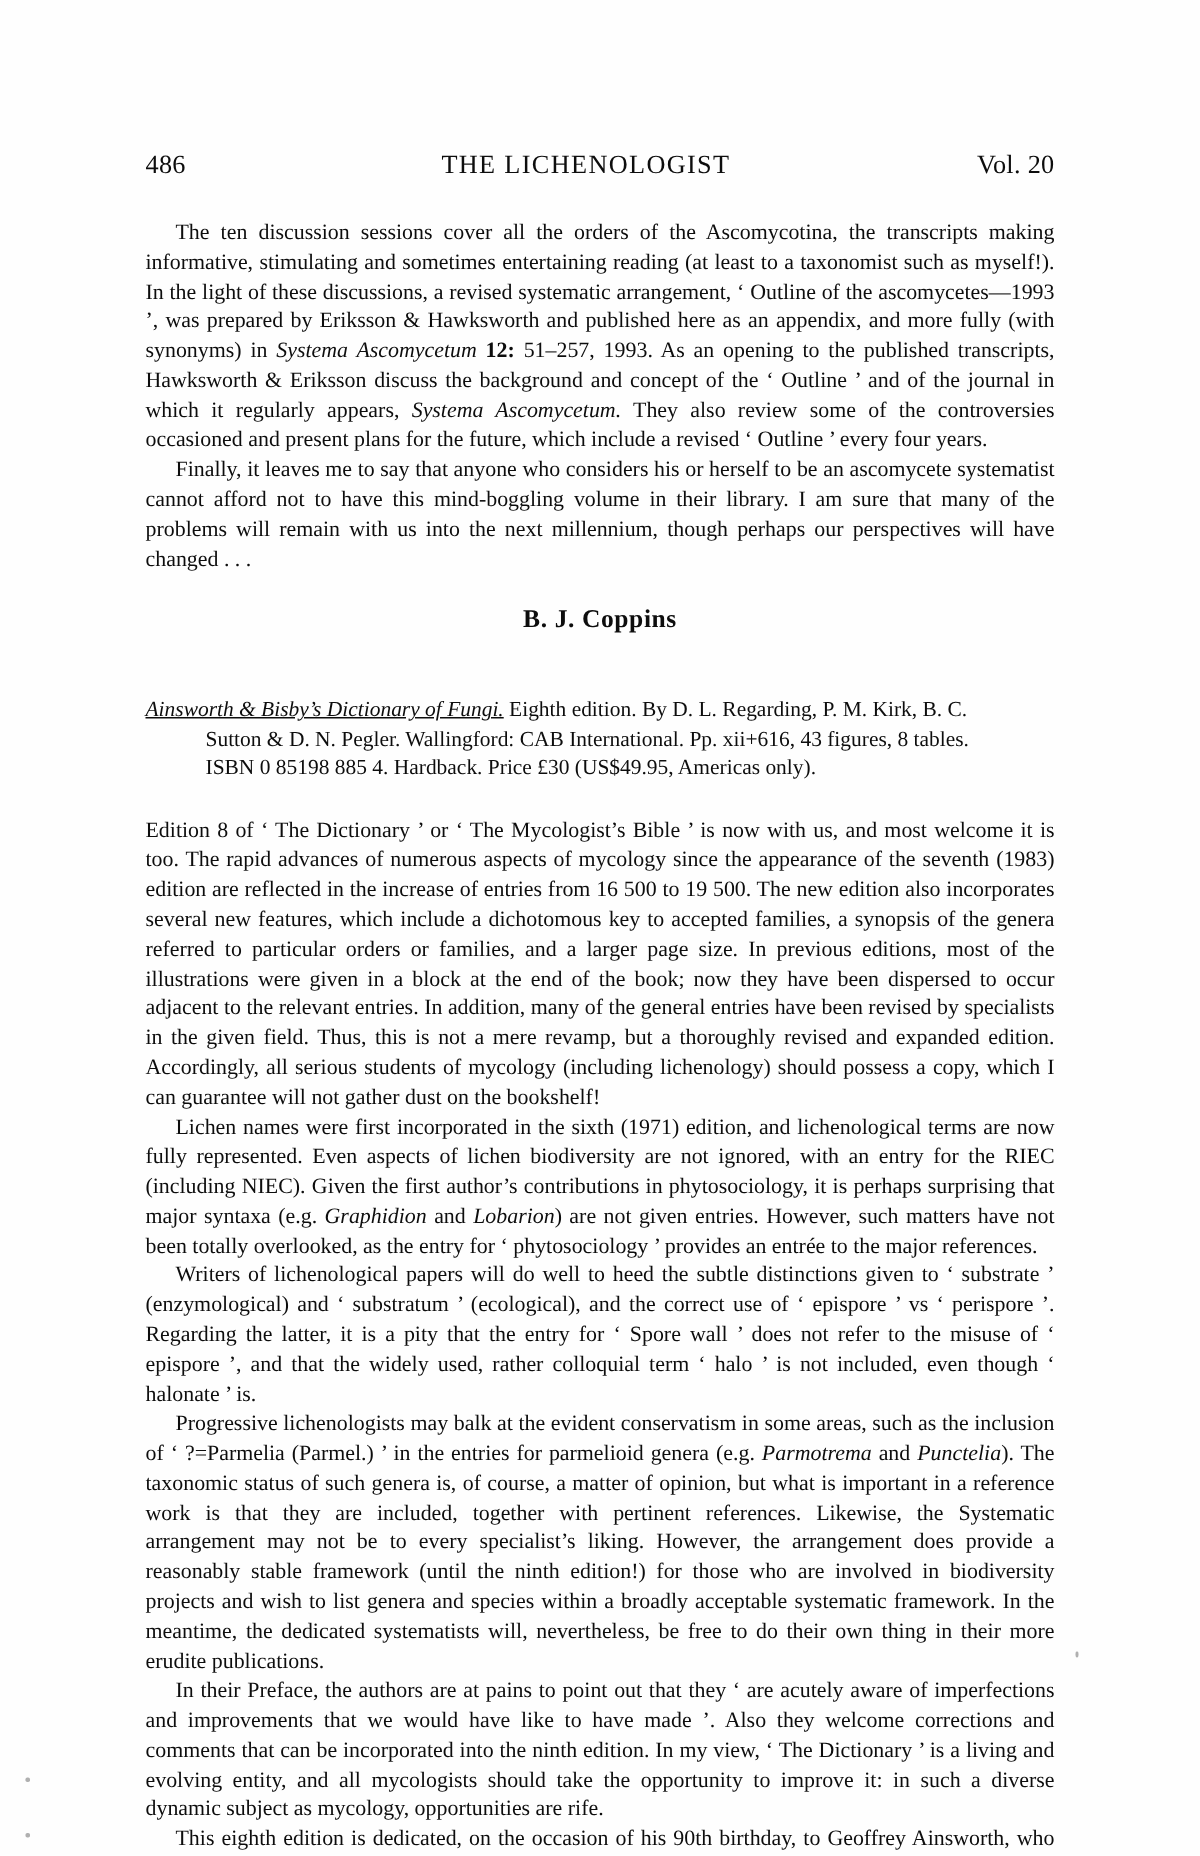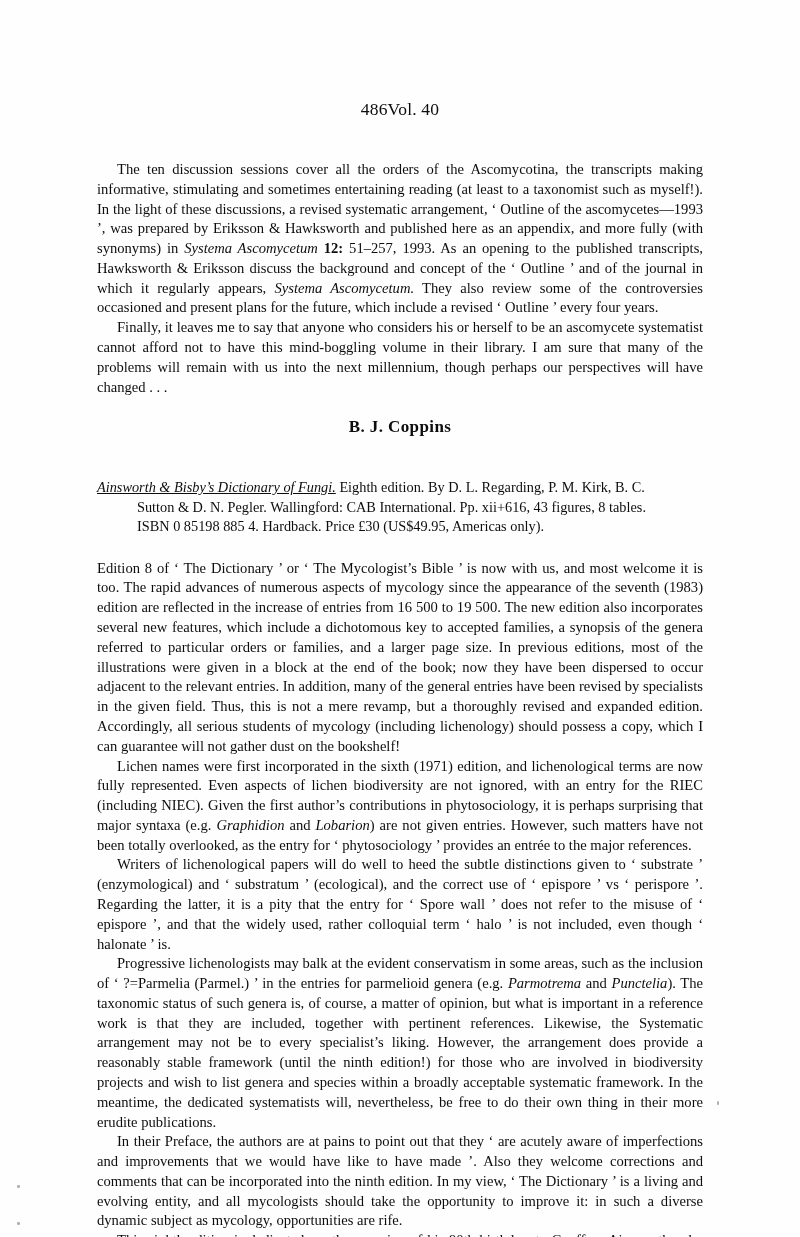--- a/index.html
+++ b/index.html
@@ -27,23 +27,23 @@
     position: absolute;
     left: 97px;
     top: 99px;
     width: 606px;
   }
 
   
   .running-head {
     display: flex;
     align-items: baseline;
-    justify-content: center;
+    justify-content: flex-start;
     font-size: 17.5px;
-    margin-bottom: 40px;
+    margin-bottom: 26px;
     letter-spacing: 0.2px;
   }
   .running-head .folio {
     font-size: 17.5px;
   }
   .running-head .journal-title {
     font-size: 17.5px;
     letter-spacing: 0.9px;
     flex: 1;
     text-align: center;
@@ -107,21 +107,22 @@
 </style>
 </head>
 <body>
 
 <div class="page">
 
   <div class="content">
 
     <div class="running-head">
       <span class="folio">486</span>
-      <span class="volume">Vol. 40</span>
+      <span class="journal-title">THE LICHENOLOGIST</span>
+      <span class="volume">Vol. 20</span>
     </div>
 
     <p class="body indent"><span>The ten discussion sessions cover all the orders of the Ascomycotina, the transcripts making informative, stimulating and sometimes entertaining reading (at least to a taxonomist such as myself!). In the light of these discussions, a revised systematic arrangement, ‘ Outline of the ascomycetes—1993 ’, was prepared by Eriksson &amp; Hawksworth and published here as an appendix, and more fully (with synonyms) in </span><i>Systema Ascomycetum</i><span> </span><b>12:</b><span> 51–257, 1993. As an opening to the published transcripts, Hawksworth &amp; Eriksson discuss the background and concept of the ‘ Outline ’ and of the journal in which it regularly appears, </span><i>Systema Ascomycetum.</i><span> They also review some of the controversies occasioned and present plans for the future, which include a revised ‘ Outline ’ every four years.</span></p>
 
     <p class="body indent">Finally, it leaves me to say that anyone who considers his or herself to be an ascomycete systematist cannot afford not to have this mind-boggling volume in their library. I am sure that many of the problems will remain with us into the next millennium, though perhaps our perspectives will have changed . . .</p>
 
     <div class="signature sig-first">B. J. Coppins</div>
 
     <div class="gap-before-citation"></div>
 

